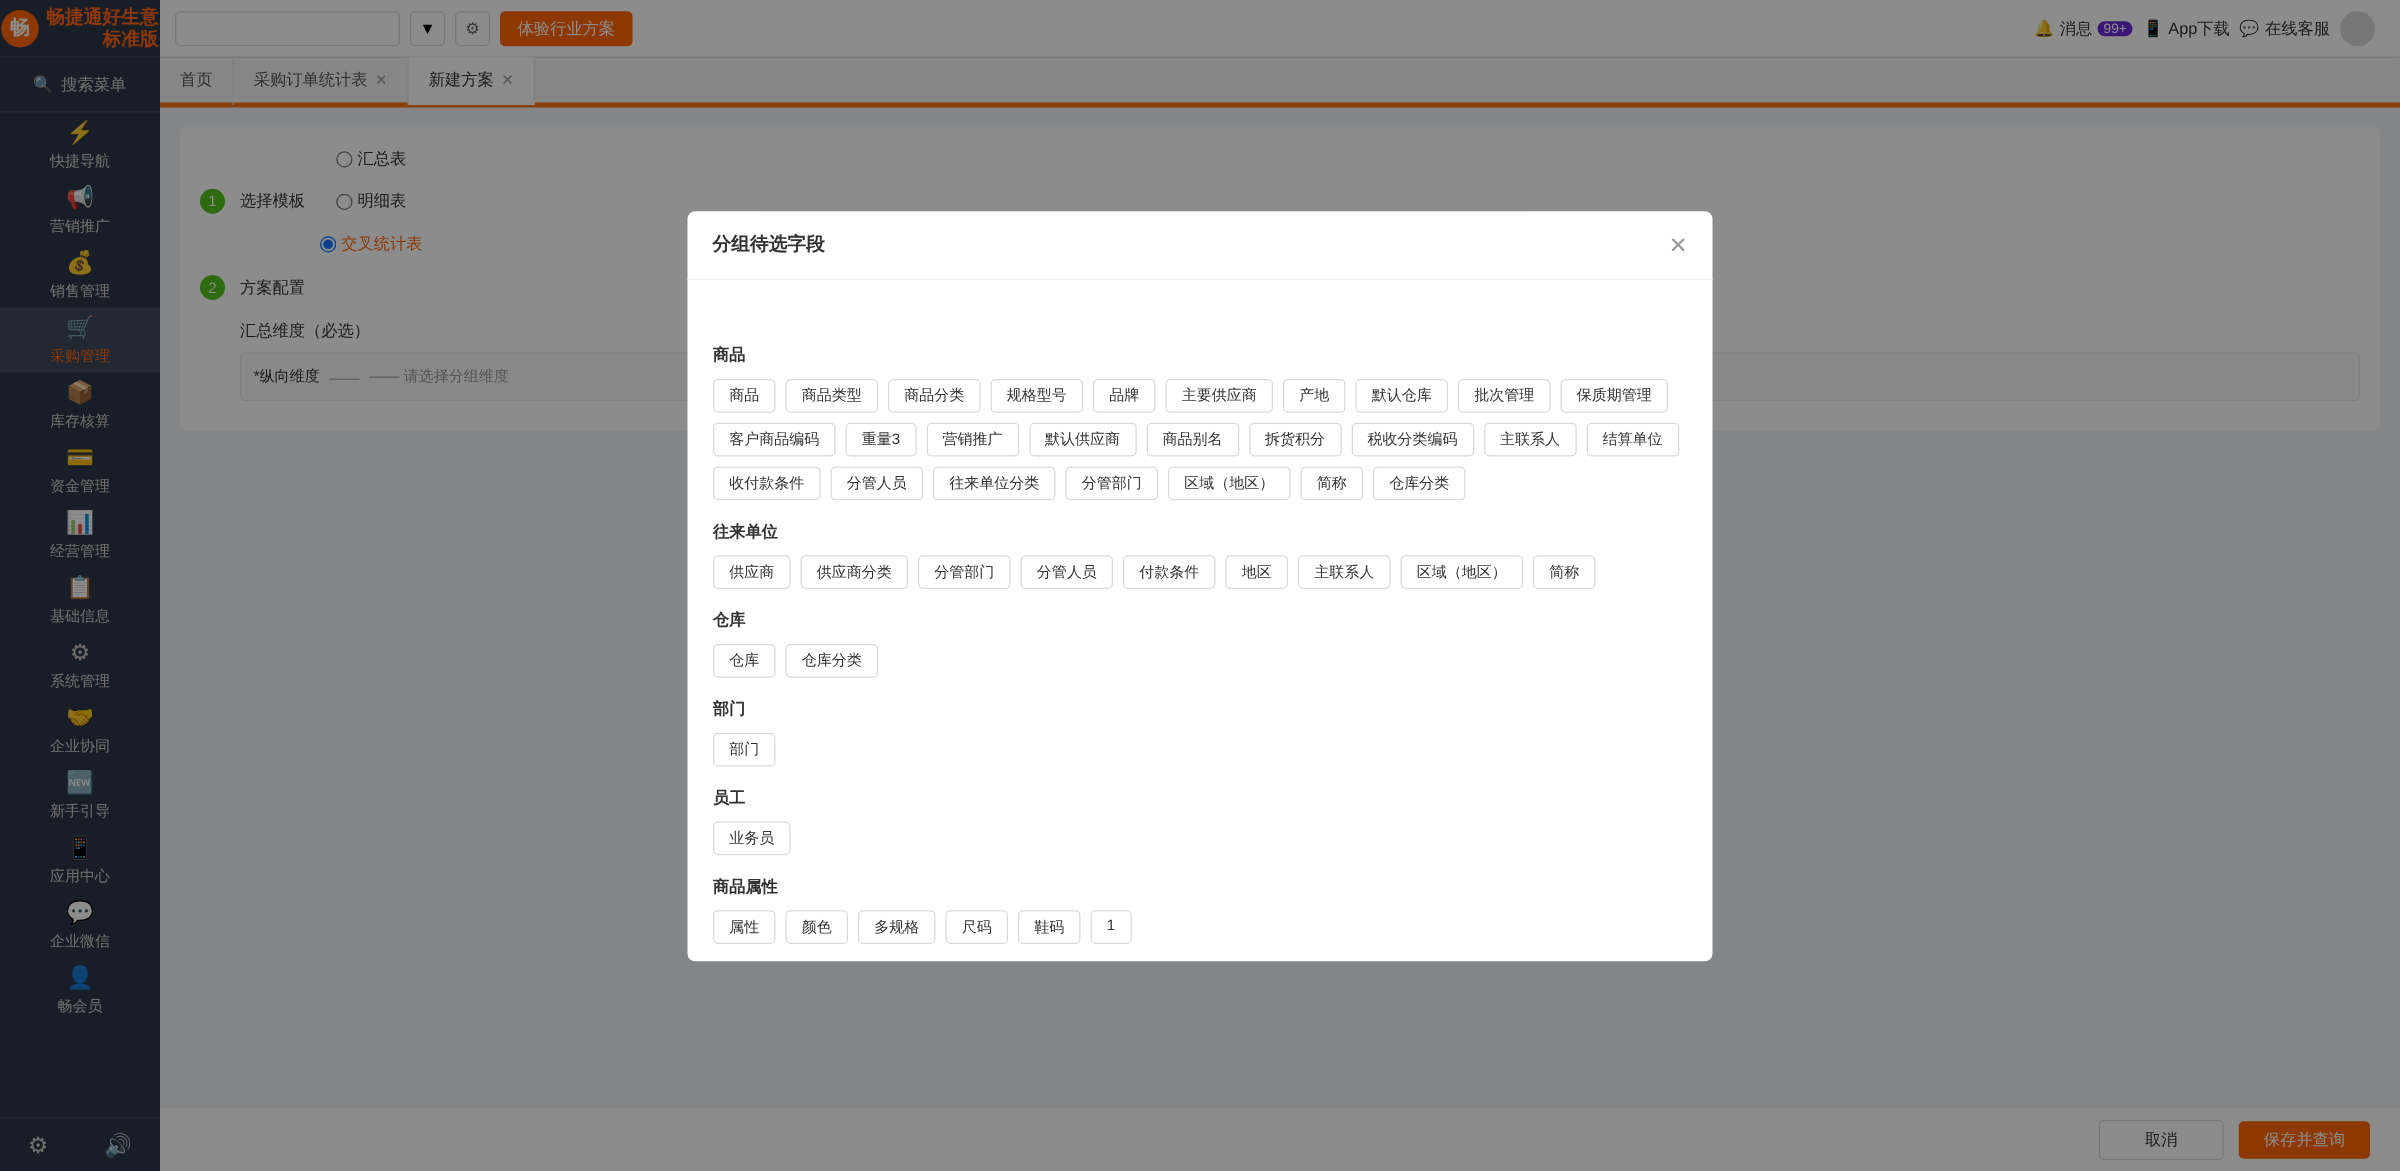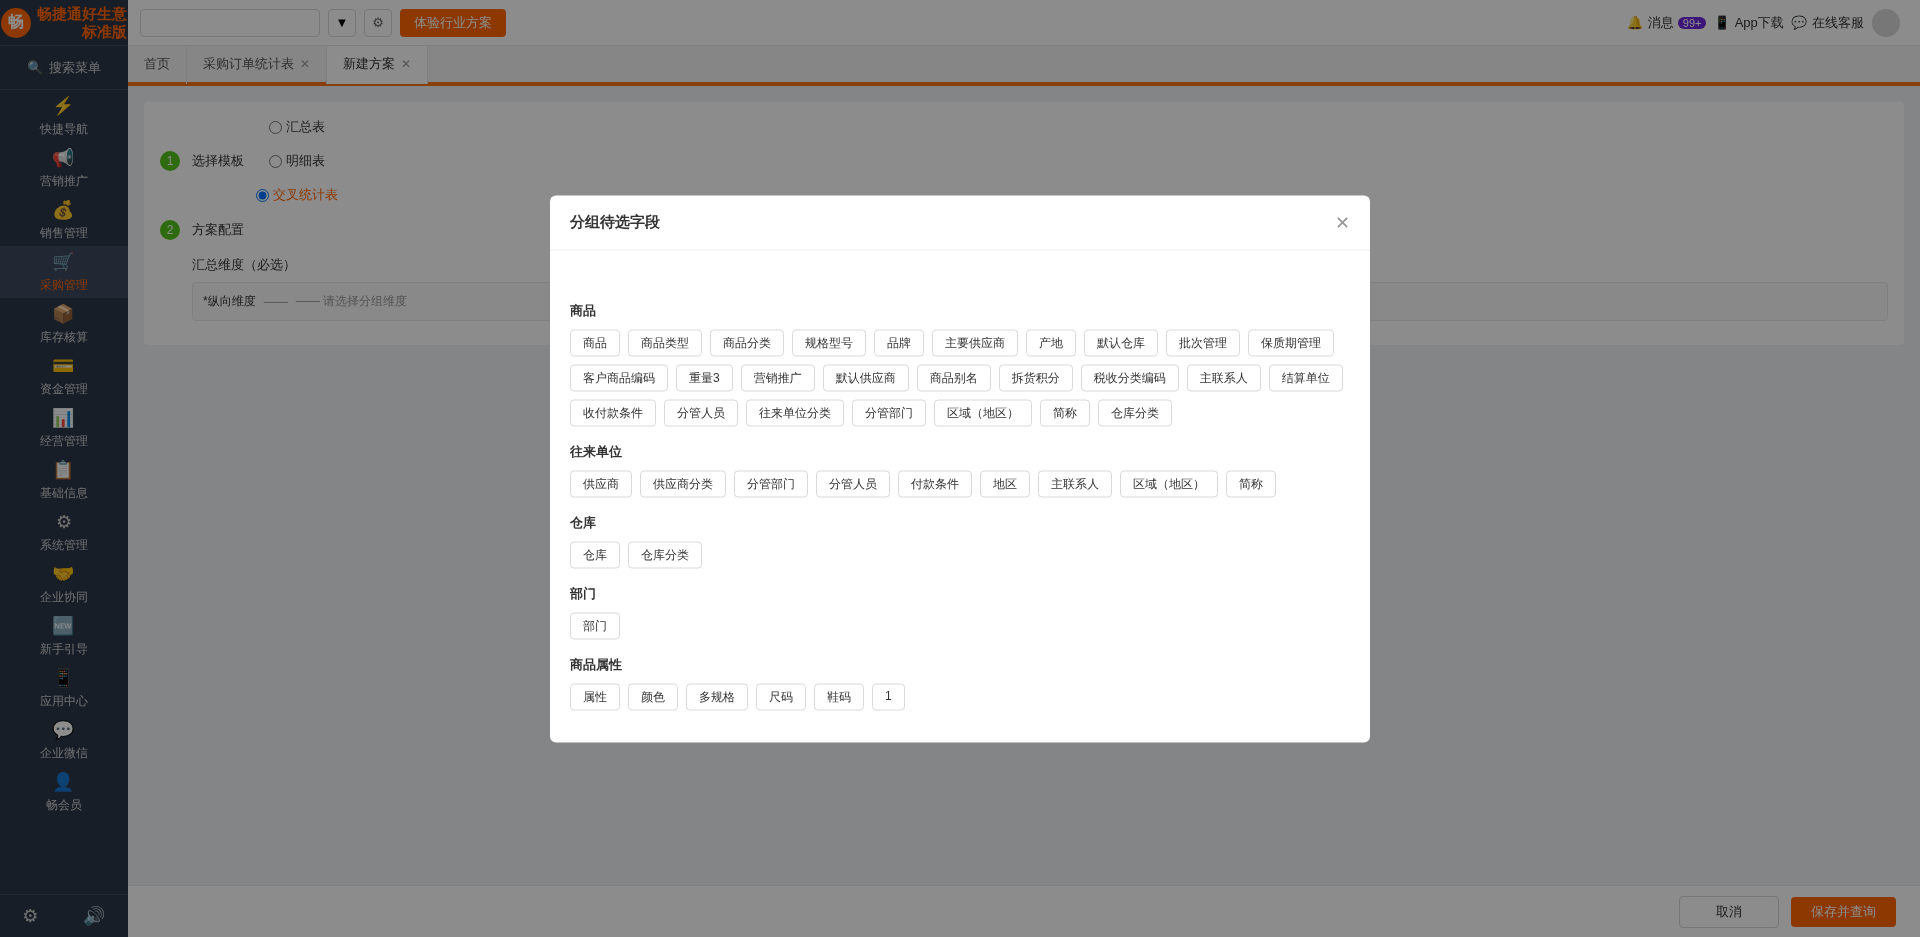--- a/index.html
+++ b/index.html
@@ -507,20 +507,26 @@
         </div>
     </div>
 
     <div class="field-section">
       <div class="field-section-title">部门</div>
       <div class="field-tags" id="department-tags">
           <div class="field-tag">部门</div>
         </div>
     </div>
 
+    <div class="field-section">
+      <div class="field-section-title">员工</div>
+      <div class="field-tags" id="employee-tags">
+          <div class="field-tag">业务员</div>
+        </div>
+    </div>
 
     <div class="field-section">
       <div class="field-section-title">商品属性</div>
       <div class="field-tags" id="product-attr-tags">
           <div class="field-tag">属性</div>
           <div class="field-tag">颜色</div>
           <div class="field-tag">多规格</div>
           <div class="field-tag">尺码</div>
           <div class="field-tag">鞋码</div>
           <div class="field-tag">1</div>

